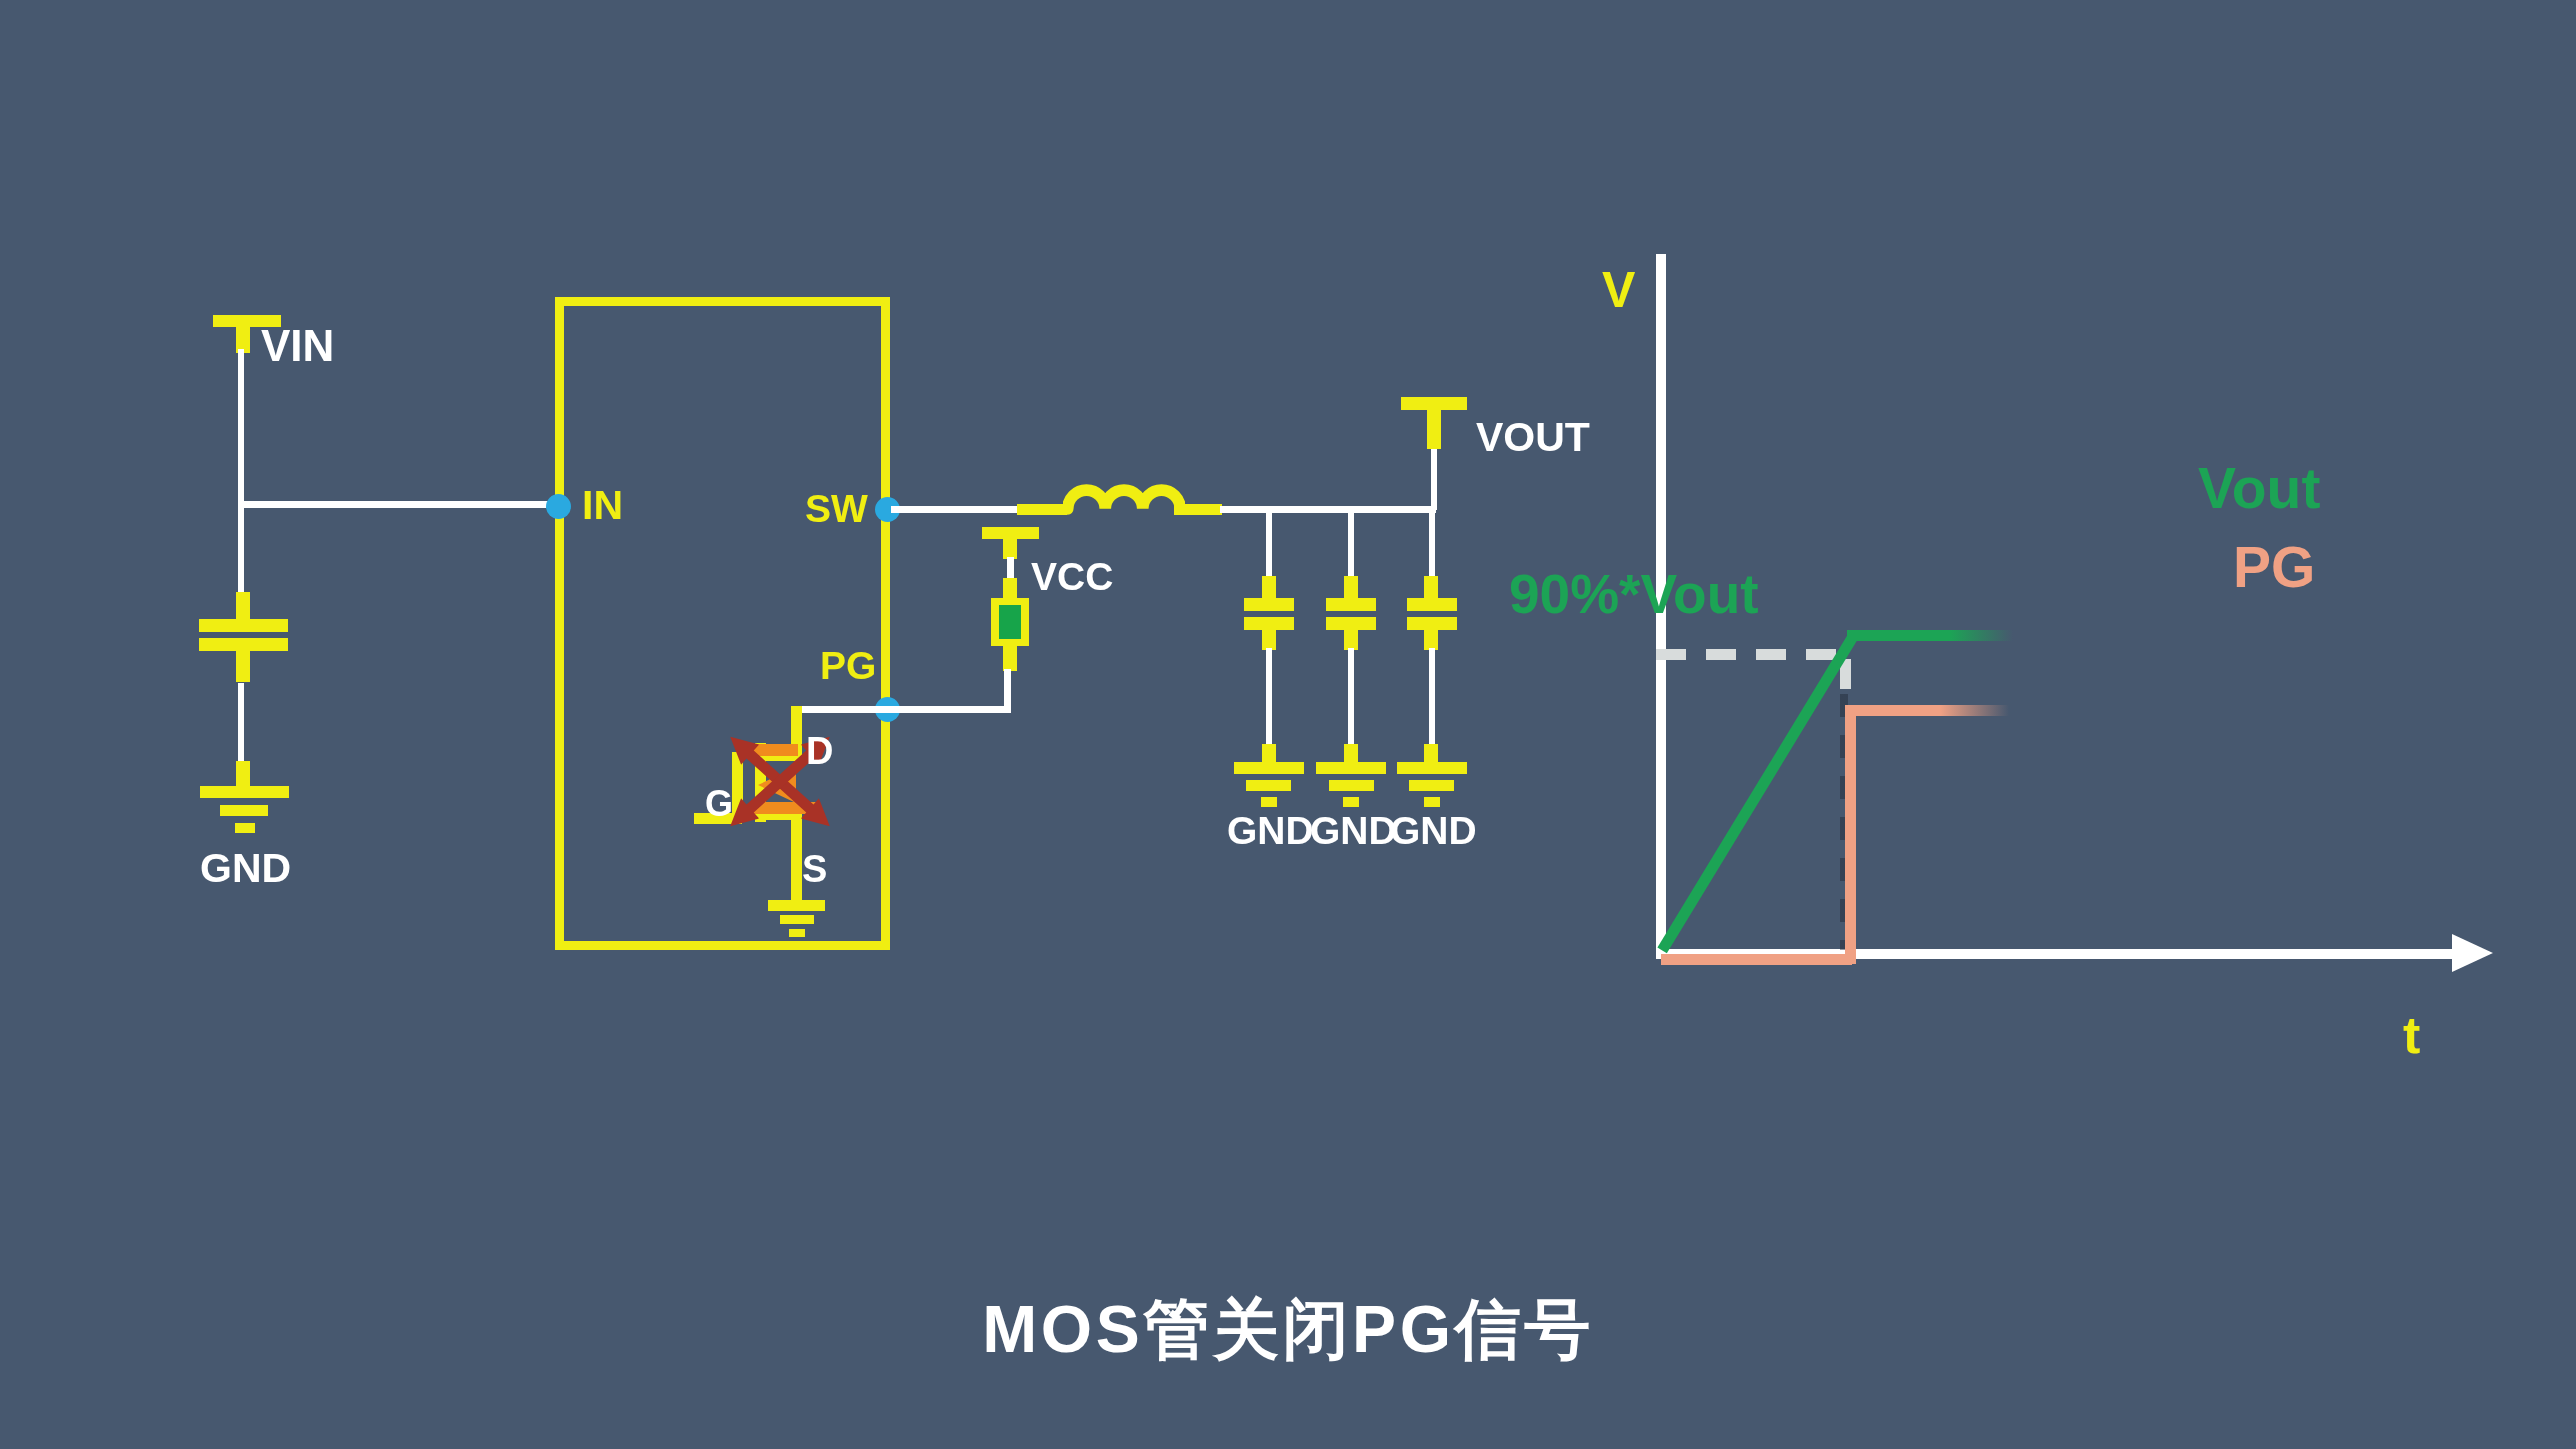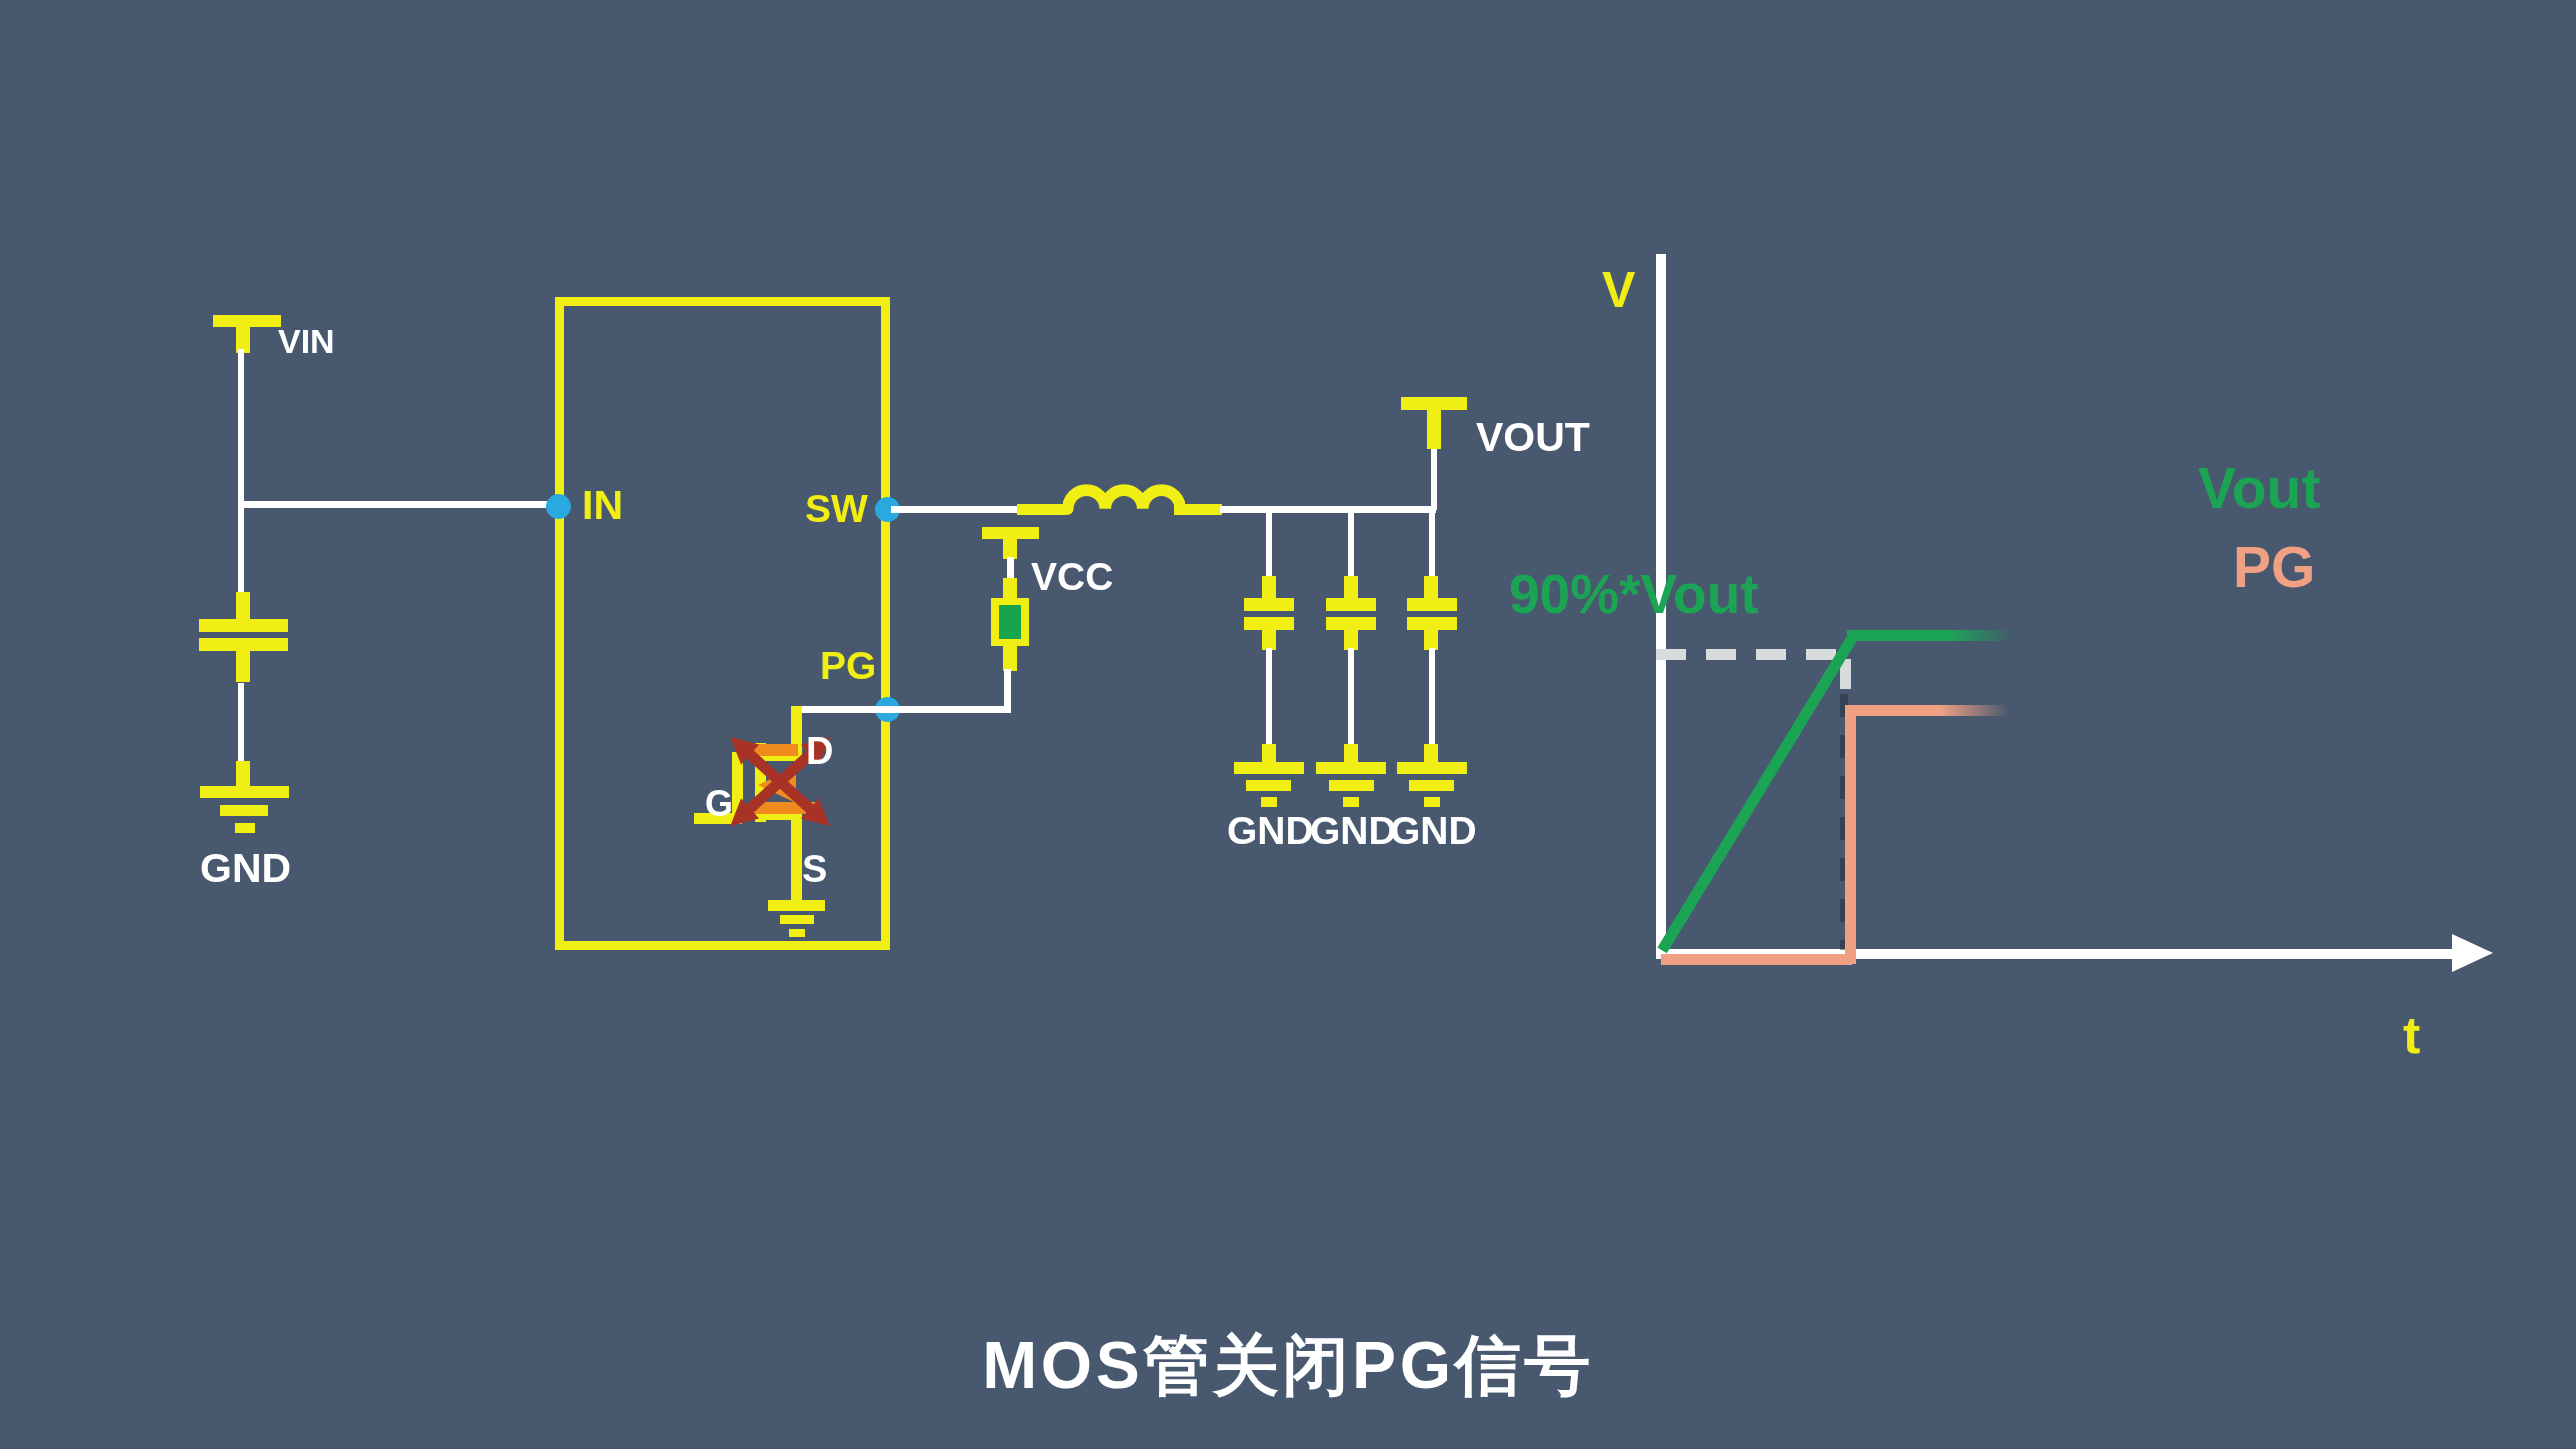--- a/index.html
+++ b/index.html
@@ -10,21 +10,21 @@
   .ww{position:absolute;background:#ffffff;}
   .dot{position:absolute;width:25px;height:25px;border-radius:50%;background:#2aa9e0;}
   .lbl{position:absolute;font-weight:bold;color:#ffffff;line-height:1;white-space:nowrap;}
   .ylbl{color:#f0ee12;}
   .glbl{color:#1ca455;}
   .slbl{color:#f0a184;}
   .title{position:absolute;left:0;right:0;top:150px;text-align:center;
          font-family:"Liberation Serif",serif;font-weight:bold;font-size:115px;
          letter-spacing:16px;color:#ee1313;text-shadow:-7.2px 7.2px 0 #7e1a12;line-height:1;}
   .caption{position:absolute;left:0;right:0;top:1296px;text-align:center;color:#ffffff;
-           font-weight:bold;font-size:66px;letter-spacing:3.6px;line-height:1;margin-top:36px;}
+           font-weight:bold;font-size:66px;letter-spacing:3.6px;line-height:1;}
   .icbox{position:absolute;left:555px;top:297px;width:335px;height:653px;
          border:9.8px solid #f0ee12;box-sizing:border-box;}
   .dash90{position:absolute;left:1656px;top:649px;width:191px;height:10.7px;
           background:repeating-linear-gradient(90deg,#d8dcdc 0 30px,transparent 30px 50px);}
   .darkdash{position:absolute;left:1840px;top:694px;width:8px;height:256px;
           background:repeating-linear-gradient(180deg,rgba(35,44,58,.5) 0 23px,transparent 23px 41px);}
   .ramp{position:absolute;left:1662px;top:945px;width:367px;height:10.7px;background:#1ca455;
         transform:rotate(-58.7deg);transform-origin:left center;}
   .gflat{position:absolute;left:1847px;top:630px;width:166px;height:10.7px;
          background:linear-gradient(90deg,#1ca455 0%,#1ca455 62%,rgba(28,164,85,0) 100%);}
@@ -40,21 +40,21 @@
         clip-path:polygon(0 50%,20% 0,20% 30%,80% 30%,80% 0,100% 50%,80% 100%,80% 70%,20% 70%,20% 100%);}
 </style>
 </head>
 <body>
 
 <div class="slide">
 
 
   <div class="wy" style="left:213px;top:315px;width:68px;height:11.6px;"></div>
   <div class="wy" style="left:236px;top:315px;width:14.3px;height:38px;"></div>
-  <div class="lbl" style="left:278px;top:324px;font-size:34px;">VIN</div>
+  <div class="lbl" style="left:261px;top:324px;font-size:44px;">VIN</div>
   <div class="ww" style="left:238px;top:349px;width:6.3px;height:246px;"></div>
   <div class="ww" style="left:238px;top:501px;width:319px;height:7.2px;"></div>
   <div class="wy" style="left:236px;top:592px;width:14.3px;height:29px;"></div>
   <div class="wy" style="left:199px;top:619px;width:89px;height:12.5px;"></div>
   <div class="wy" style="left:199px;top:638px;width:89px;height:12.5px;"></div>
   <div class="wy" style="left:236px;top:650px;width:14.3px;height:32px;"></div>
   <div class="ww" style="left:238px;top:683px;width:6.3px;height:82px;"></div>
   <div class="wy" style="left:236px;top:761px;width:14.3px;height:27px;"></div>
   <div class="wy" style="left:200px;top:786px;width:89px;height:11.6px;"></div>
   <div class="wy" style="left:220px;top:805px;width:48px;height:10.7px;"></div>

